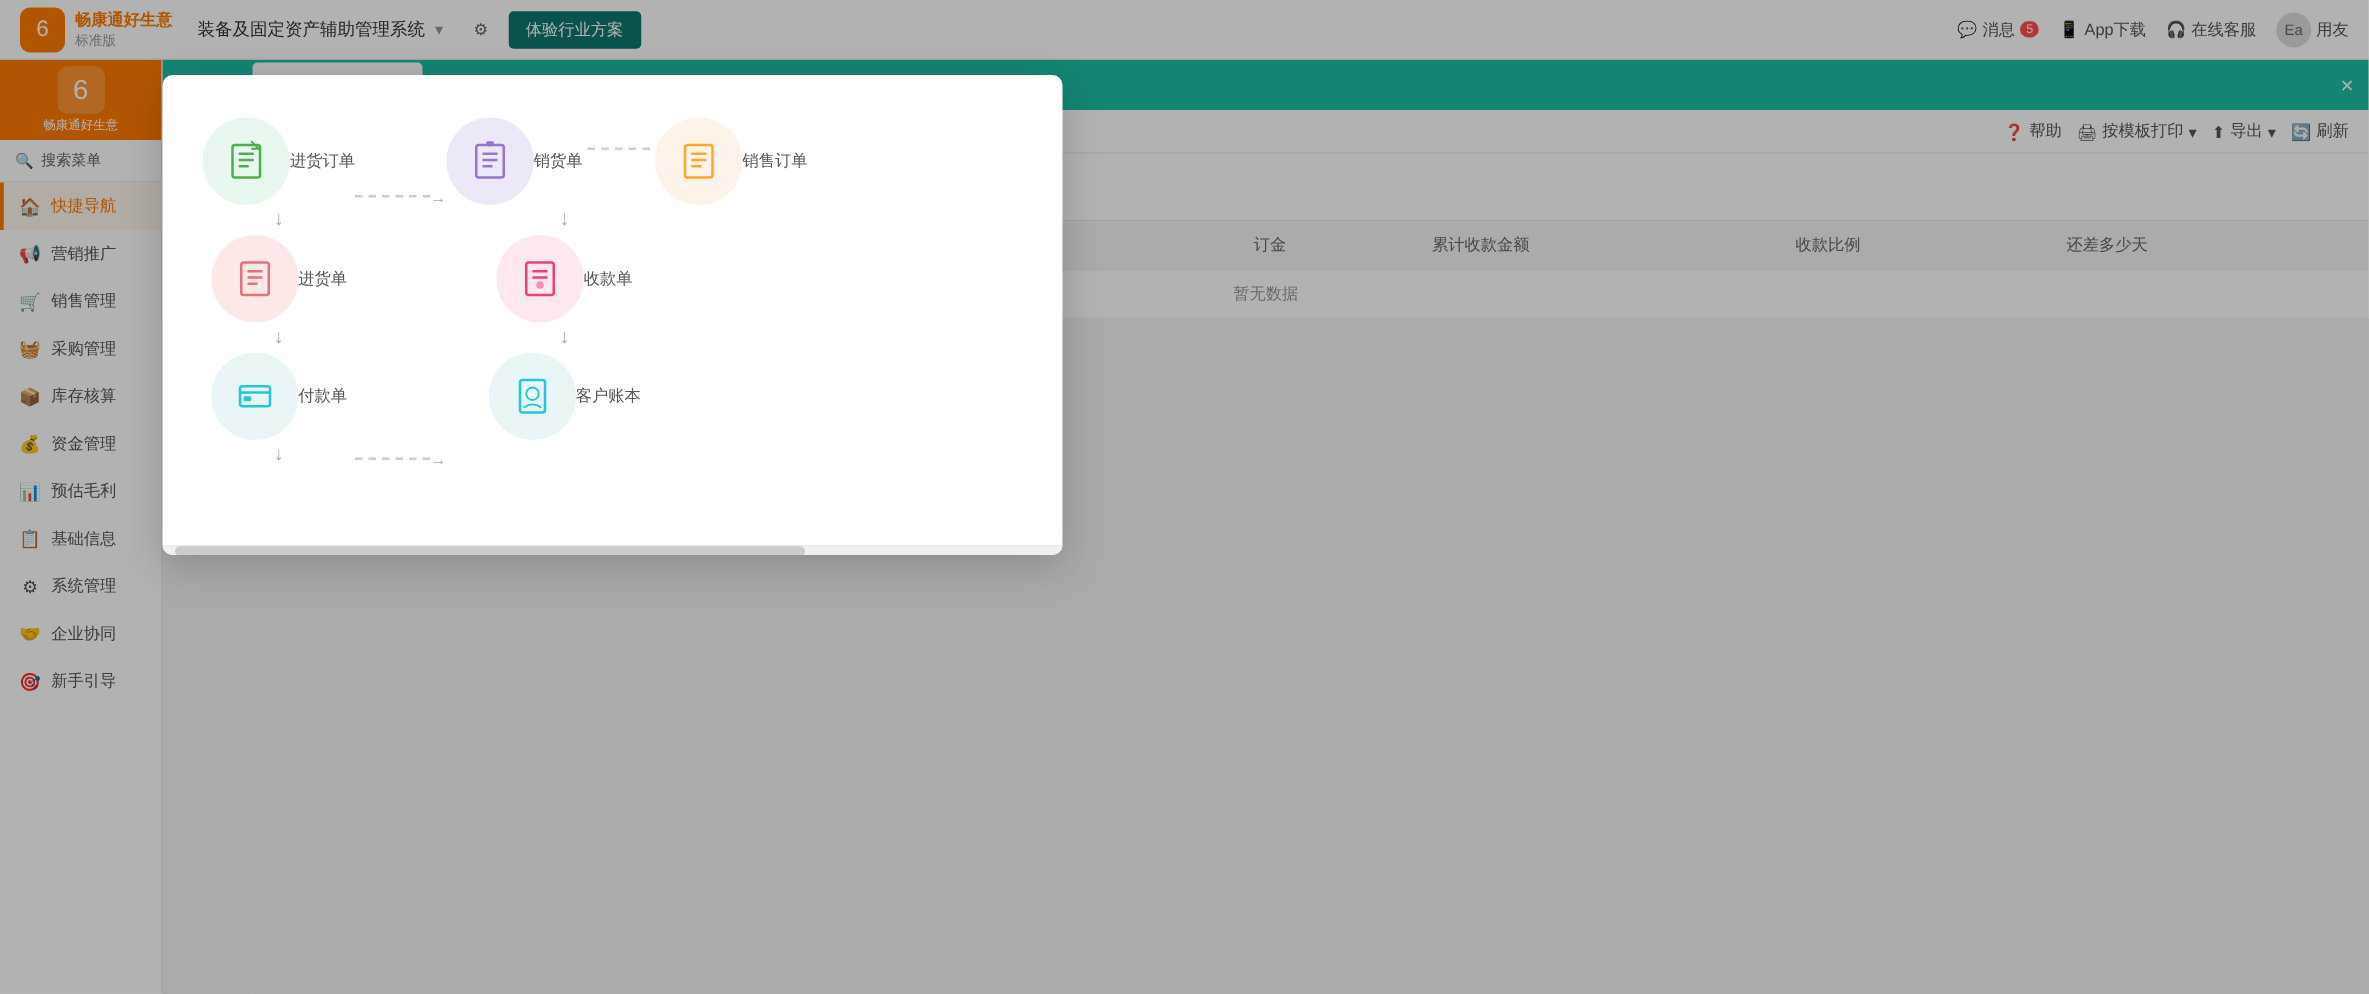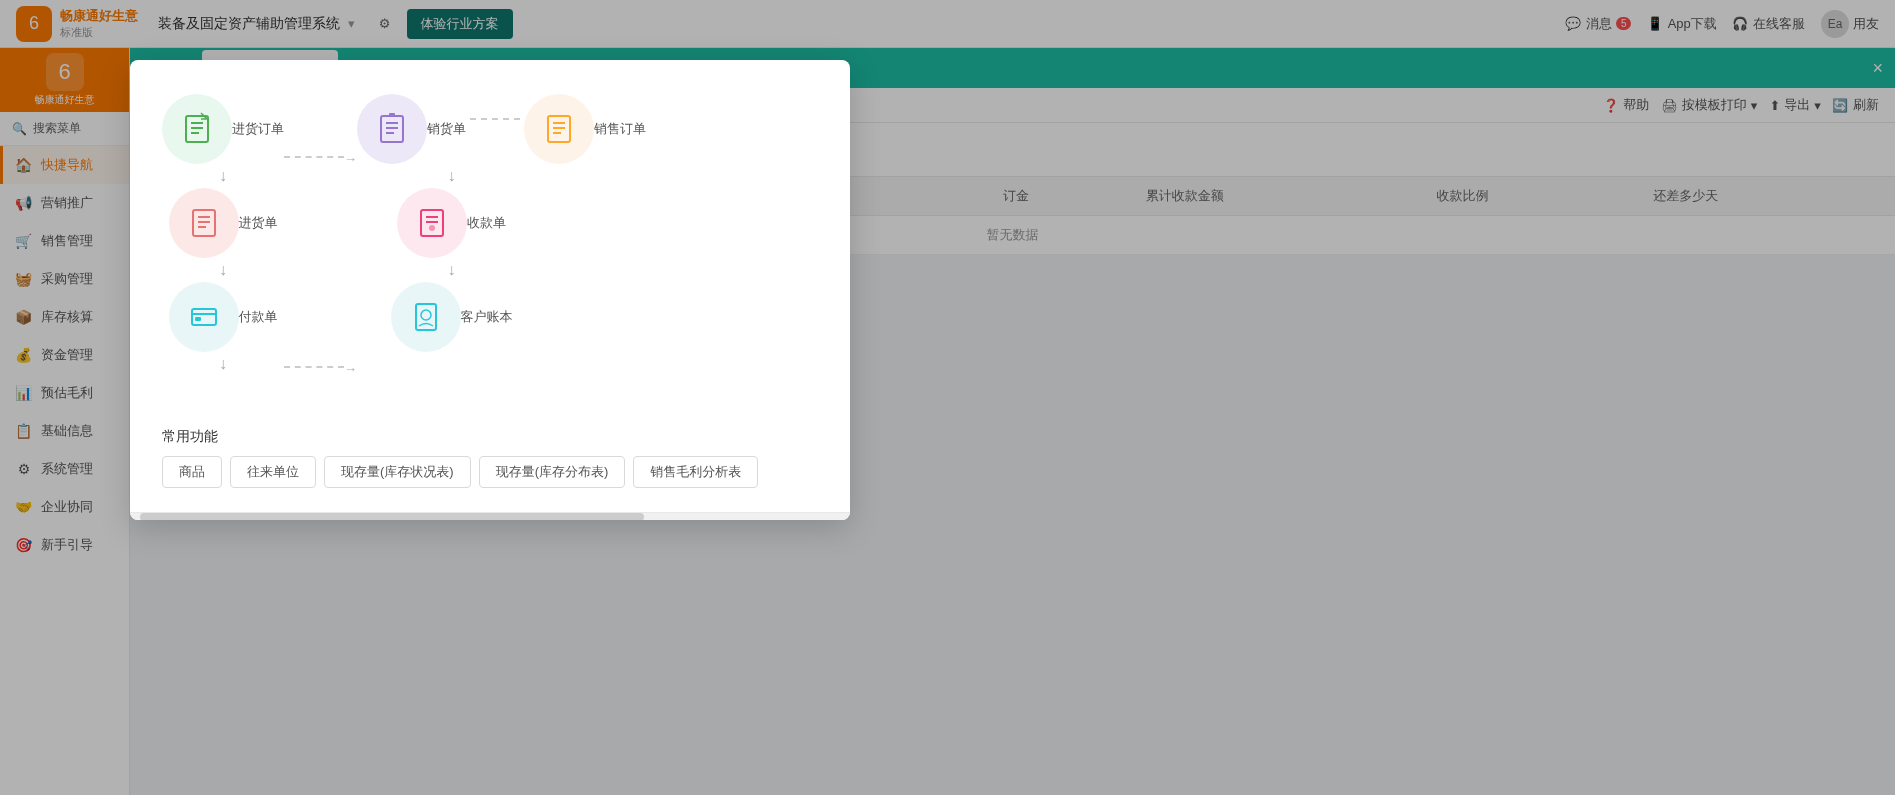--- a/index.html
+++ b/index.html
@@ -368,30 +368,20 @@
                         <rect x="8" y="5" width="20" height="26" rx="2" fill="none" stroke="#26c6da" stroke-width="2"></rect>
                         <circle cx="18" cy="16" r="5" fill="none" stroke="#26c6da" stroke-width="1.5"></circle>
                         <path d="M11 27 Q18 22 25 27" fill="none" stroke="#26c6da" stroke-width="1.5"></path>
                       </svg>
                   </div>
                   <div class="node-label">客户账本</div>
                 </div>
               </div>
             </div>
 
-            <div class="common-functions">
-              <div class="common-title">常用功能</div>
-              <div class="common-btns" id="common-btns-container">
-                  <button class="common-btn">商品</button>
-                  <button class="common-btn">往来单位</button>
-                  <button class="common-btn">现存量(库存状况表)</button>
-                  <button class="common-btn">现存量(库存分布表)</button>
-                  <button class="common-btn">销售毛利分析表</button>
-                </div>
-            </div>
           </div>
 
           <div class="modal-scrollbar">
             <div class="modal-scrollbar-thumb"></div>
           </div>
         </div>
       </div>
     </div>
   </div>
 </div>

